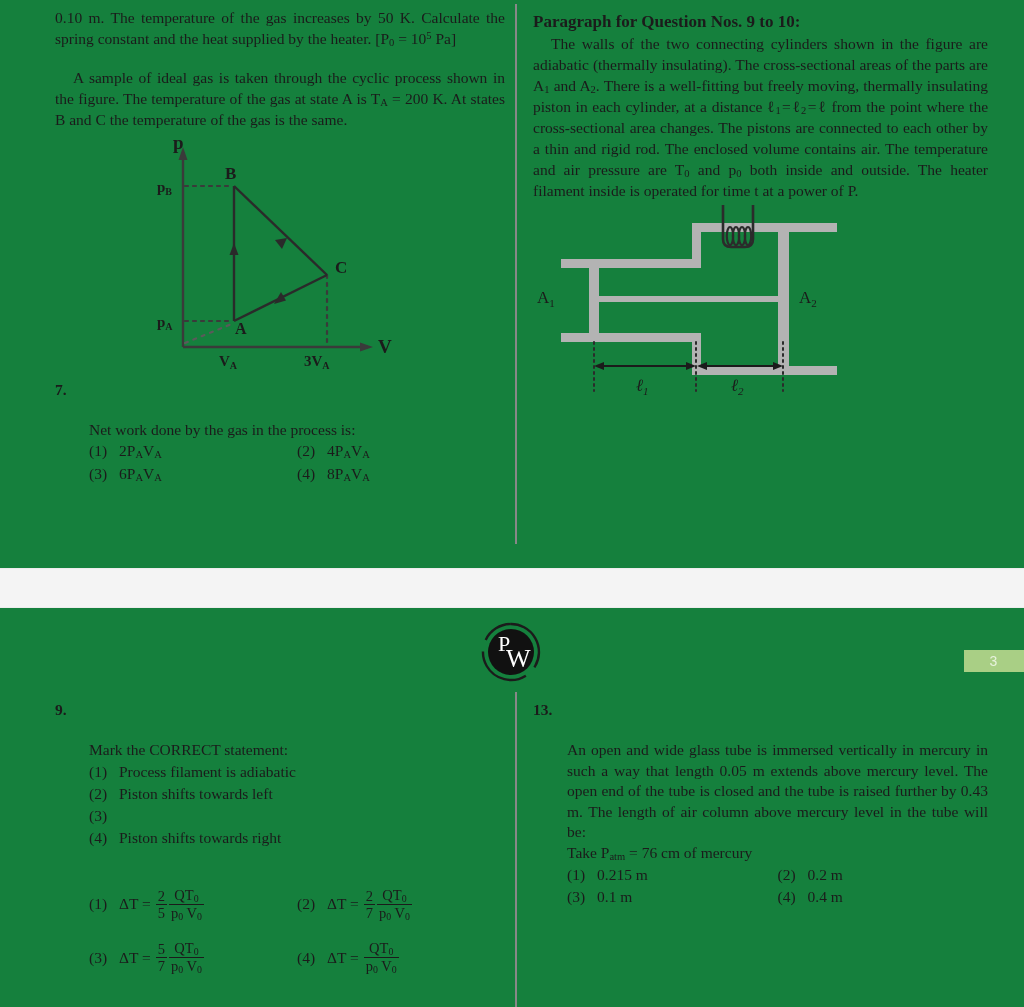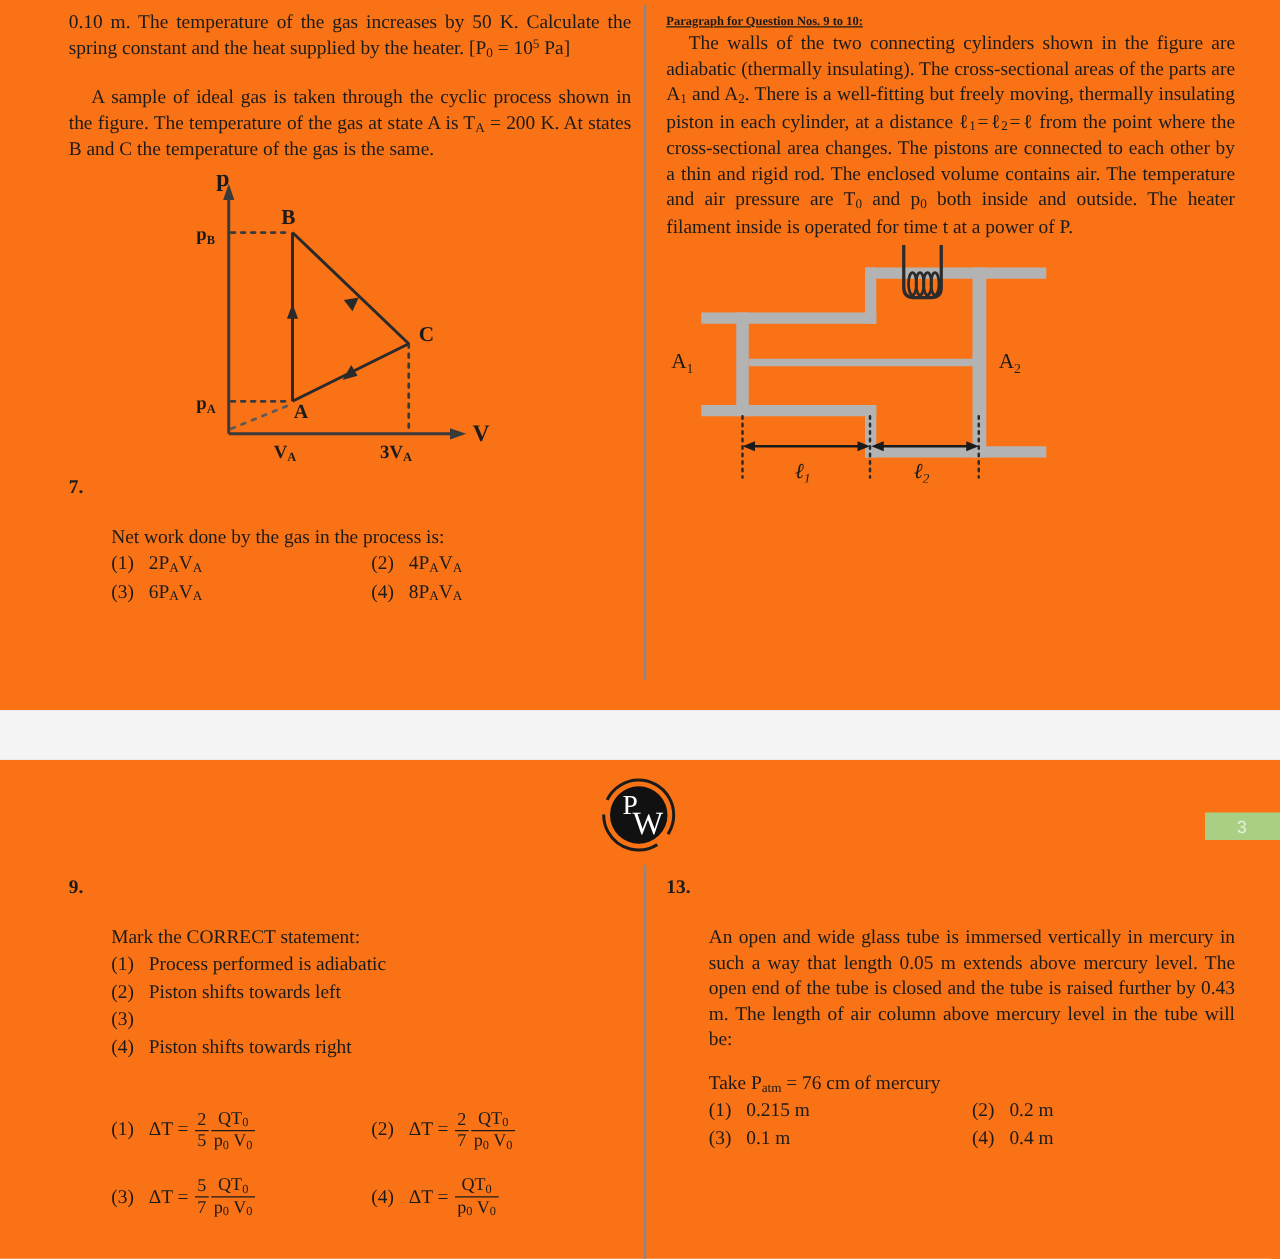--- a/index.html
+++ b/index.html
@@ -14,21 +14,21 @@
     font-family: "Liberation Serif", "DejaVu Serif", serif;
     color: #1b1b1b;
     position: relative;
   }
 
   
   .scan {
     position: absolute;
     left: 0;
     width: 1024px;
-    background: #f97316;
+    background: #15803d;
     box-sizing: border-box;
   }
   #scan-top  { top: 0;   height: 568px; }
   #scan-gap  { top: 568px; height: 40px; background: #f4f4f4; border-top: 1px solid #ececec; border-bottom: 1px solid #ececec; }
   #scan-bot  { top: 608px; height: 399px; }
 
   
   .cols {
     position: absolute;
     inset: 0;
@@ -44,24 +44,23 @@
 
   .vdivider {
     position: absolute;
     width: 2px;
     background: #888888;
   }
 
   
   .para-head {
     font-weight: bold;
-    font-size: 10px;
+    font-size: 17px;
     line-height: 1.32;
     margin: 0 0 1px 0;
-    text-decoration: underline;
   }
   .body-text {
     font-size: 15.5px;
     line-height: 1.33;
     text-align: justify;
     margin: 0;
   }
   .indent { text-indent: 18px; }
   .pad-ind { padding-left: 16px; }
 
@@ -322,21 +321,21 @@
     <div class="col-left">
       <div style="height:92px;"></div>
 
       <div class="qrow">
         <div class="qnum">9.</div>
         <div class="qbody">Mark the CORRECT statement:</div>
       </div>
       <div class="opts stacked" style="padding-left:34px;">
         <div class="opt">
             <span class="tag">(1)</span>
-            <span>Process performed is adiabatic</span>
+            <span>Process filament is adiabatic</span>
           </div>
         <div class="opt">
             <span class="tag">(2)</span>
             <span>Piston shifts towards left</span>
           </div>
         <div class="opt">
             <span class="tag">(3)</span>
           </div>
         <div class="opt">
             <span class="tag">(4)</span>
@@ -399,21 +398,21 @@
       </div>
     </div>
 
     <div class="col-right">
       <div style="height:92px;"></div>
 
       <div class="qrow">
         <div class="qnum">13.</div>
         <div class="qbody">An open and wide glass tube is immersed vertically in mercury in such a way that length 0.05 m extends above mercury level. The open end of the tube is closed and the tube is raised further by 0.43 m. The length of air column above mercury level in the tube will be:</div>
       </div>
-      <div class="body-text" style="padding-left:34px;margin-top:14px;">Take P<sub>atm</sub> = 76 cm of mercury</div>
+      <div class="body-text" style="padding-left:34px;">Take P<sub>atm</sub> = 76 cm of mercury</div>
       <div class="opts" style="padding-left:34px;">
         <div class="opt">
             <span class="tag">(1)</span>
             <span>0.215 m</span>
           </div>
         <div class="opt">
             <span class="tag">(2)</span>
             <span>0.2 m</span>
           </div>
         <div class="opt">

